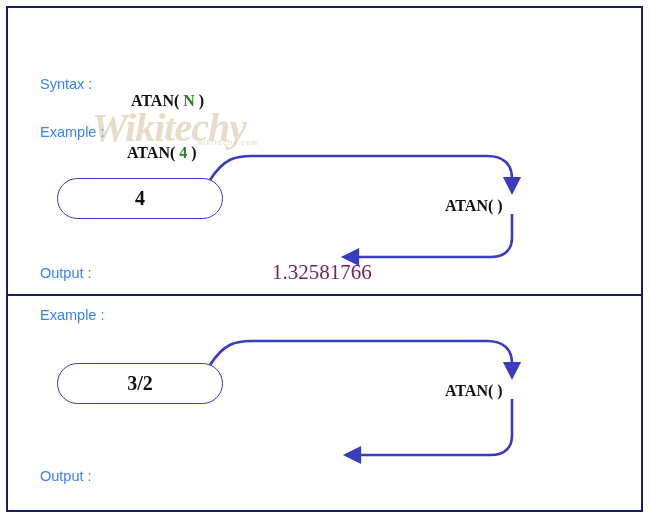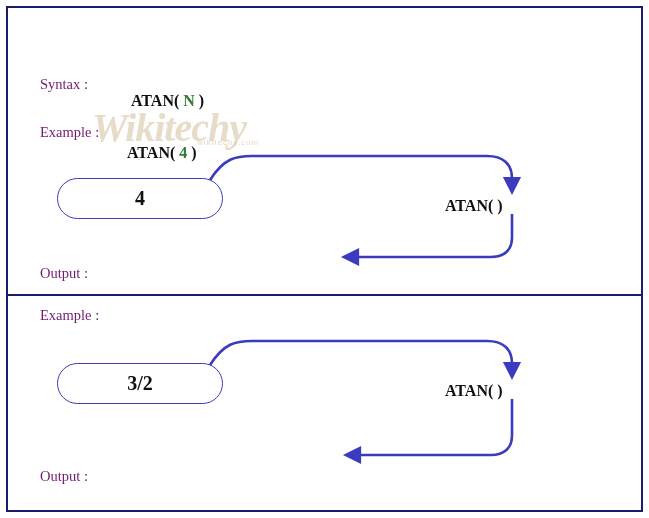--- a/index.html
+++ b/index.html
@@ -46,23 +46,23 @@
   .panel-divider {
     position: absolute;
     left: 8px;
     top: 294px;
     width: 633px;
     height: 0;
     border-top: 2px solid #1a1a6e;
   }
   .label {
     position: absolute;
-    font-family: Liberation Serif, serif;
+    font-family: Liberation Sans, sans-serif;
     font-size: 14.5px;
-    color: #701a75;
+    color: #3b82f6;
   }
   .mono-expr {
     position: absolute;
     font-family: "Liberation Serif", serif;
     font-weight: bold;
     font-size: 16px;
     color: #101010;
     white-space: nowrap;
   }
   .mono-expr .arg-green {
@@ -158,20 +158,21 @@
   </div>
 
   <div class="pill" style="left:57px; top:178px; width:166px; height:41px;">
     <span class="pill-text">4</span>
   </div>
 
   <div class="fn-box" style="left:445px; top:197px;">ATAN(  )</div>
 
   <div class="label" style="left:40px; top:265px;">Output :</div>
 
+  <div class="result" style="left:272px; top:260px;">1.32581766</div>
 
   <div class="label" style="left:40px; top:307px;">Example :</div>
 
 
   <div class="pill" style="left:57px; top:363px; width:166px; height:41px;">
     <span class="pill-text">3/2</span>
   </div>
 
   <div class="fn-box" style="left:445px; top:382px;">ATAN(  )</div>
 

